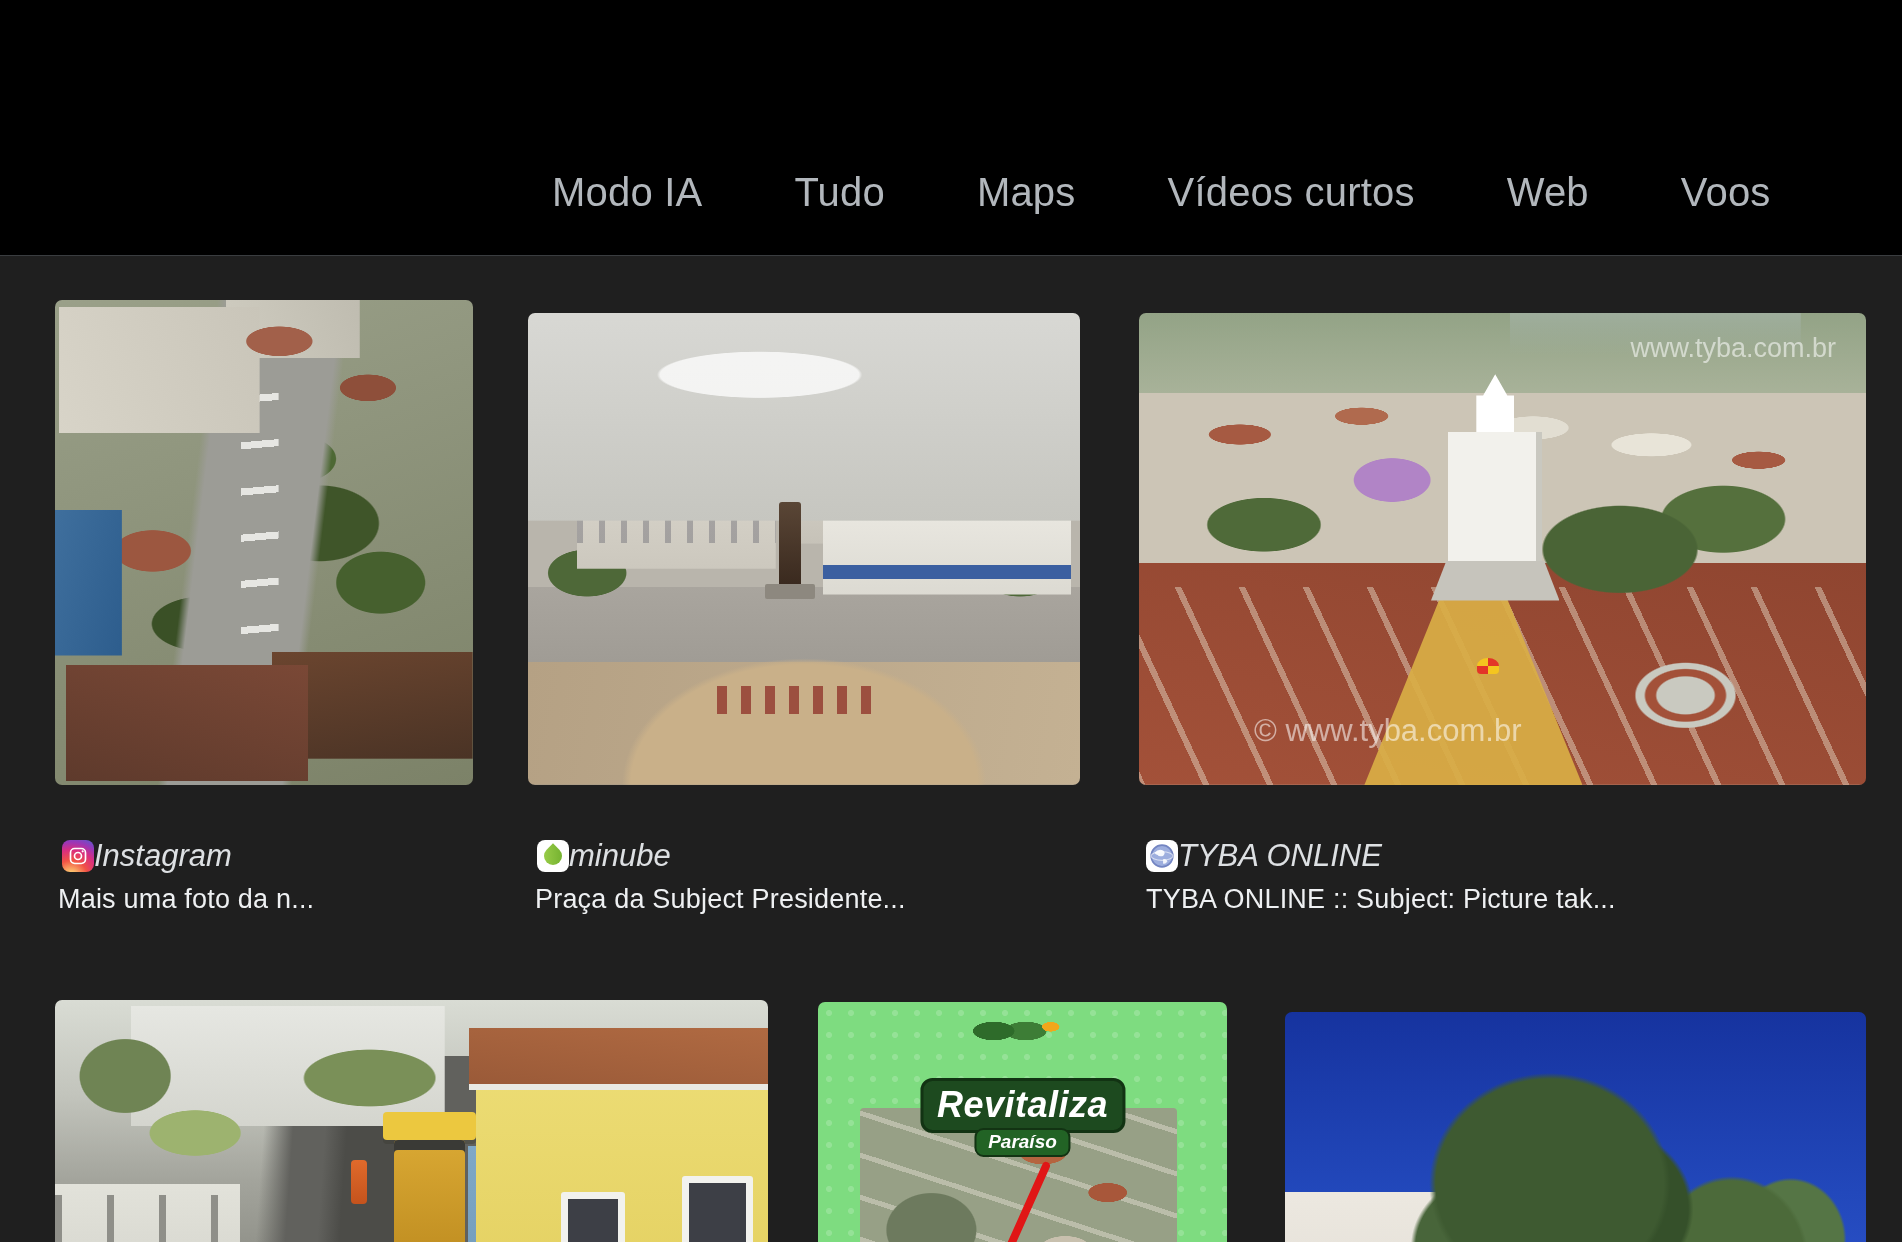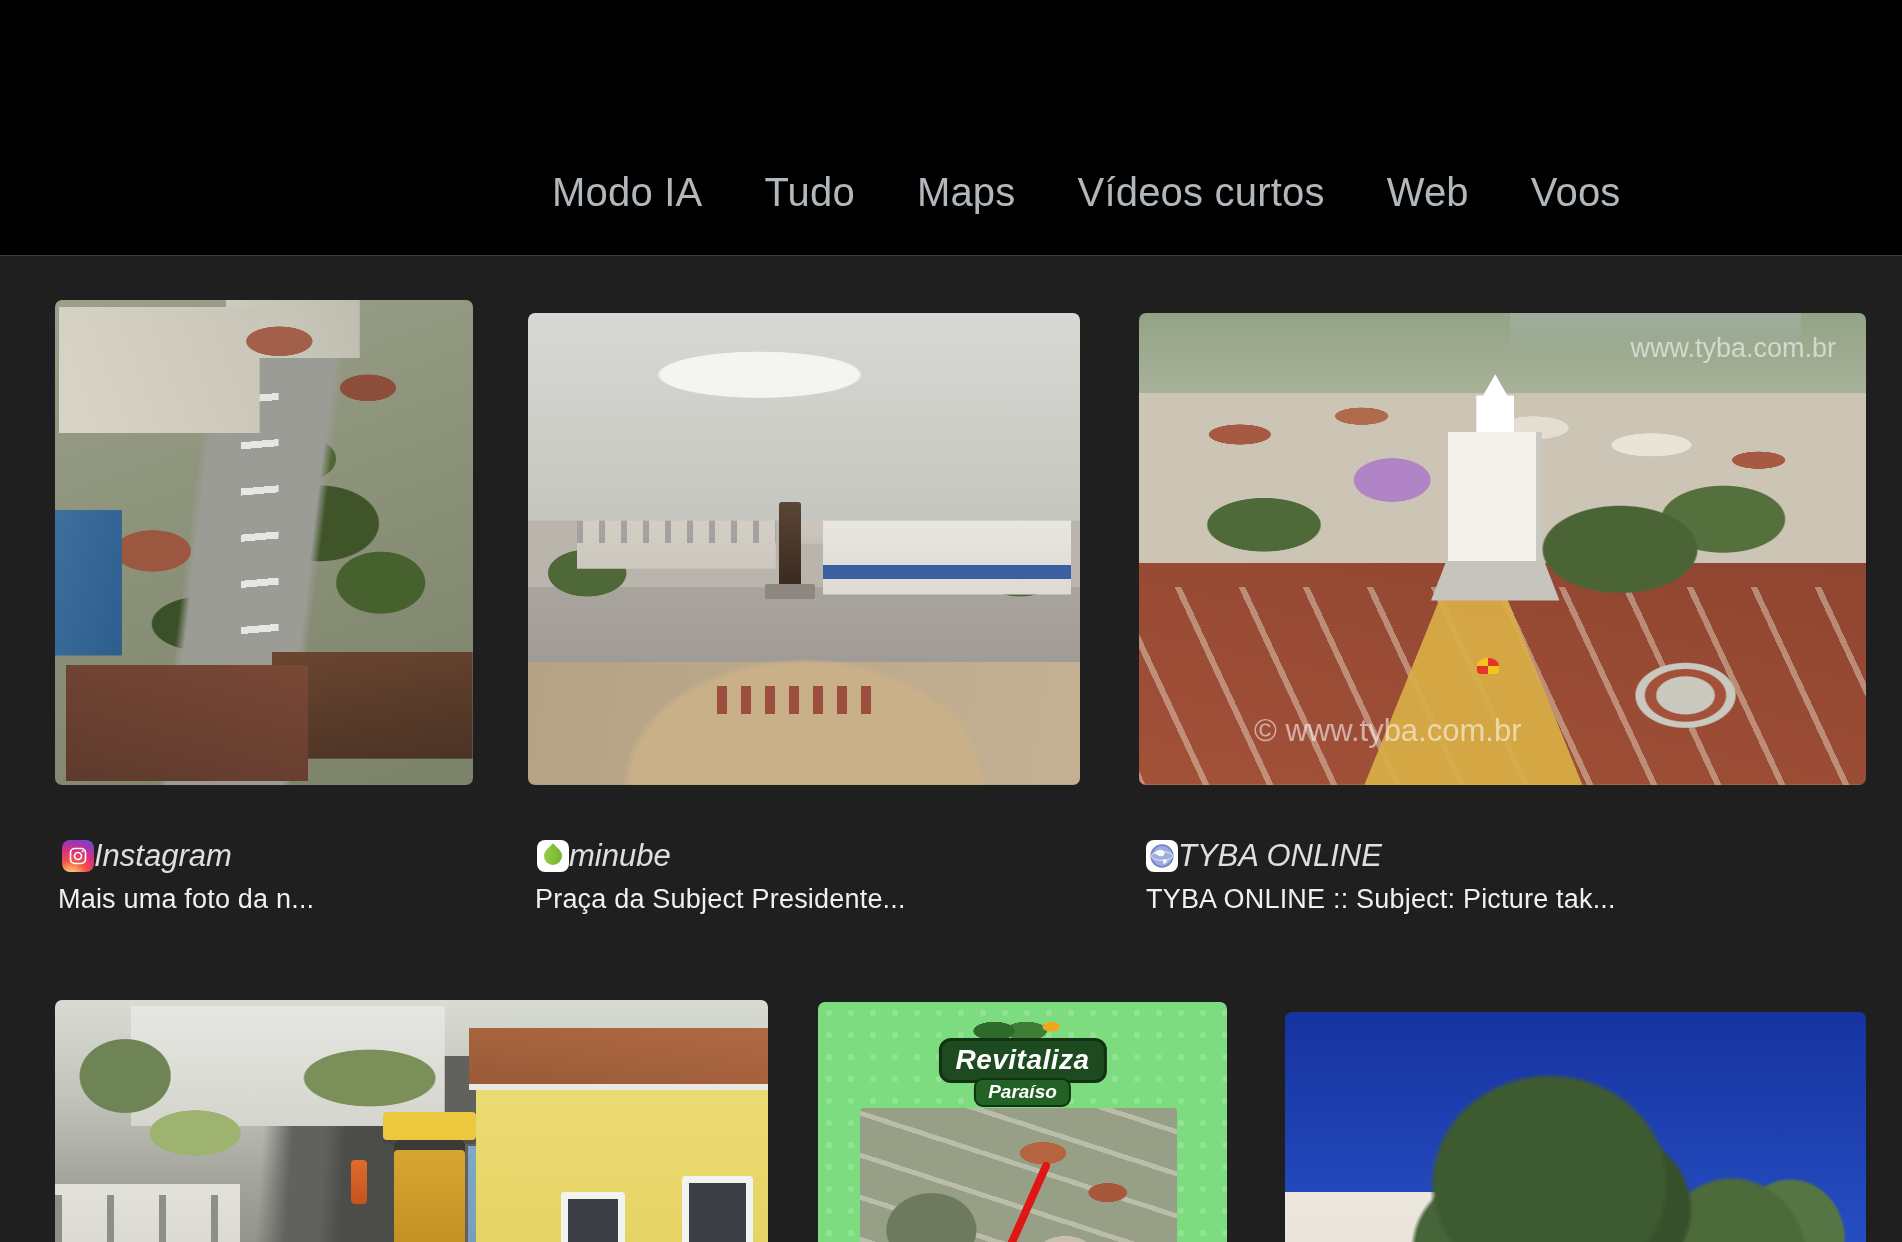--- a/index.html
+++ b/index.html
@@ -8,21 +8,21 @@
     background:#1f1f1f;
     font-family:"Liberation Sans","DejaVu Sans",sans-serif;
     -webkit-font-smoothing:antialiased;
   }
   
   .header{
     position:absolute;left:0;top:0;width:1902px;height:255px;
     background:#000;border-bottom:1px solid #3a3d40;z-index:5;
   }
   .tabs{
-    position:absolute;left:552px;top:168px;display:flex;gap:62px;align-items:flex-start;
+    position:absolute;left:552px;top:168px;display:flex;gap:92px;align-items:flex-start;
   }
   .tab{display:flex;flex-direction:column;align-items:center;cursor:pointer;}
   .tab .tlabel{
     font-size:40px;line-height:48px;color:#b2b7bc;white-space:nowrap;letter-spacing:.2px;
   }
   .tab.active .tlabel{color:#ffffff;font-weight:bold;}
   .tabline{height:6px;width:100%;margin-top:32px;border-radius:3px;background:transparent;}
   .tab.active .tabline{background:#f1f3f4;}
   
   .thumb{
@@ -166,22 +166,22 @@
     background-size:22px 22px;}
   .logo-wrap{position:absolute;left:50%;top:16px;transform:translateX(-50%);
     display:flex;flex-direction:column;align-items:center;z-index:2;}
   .logo-crest{width:130px;height:26px;margin-bottom:-6px;
     background-image:
       radial-gradient(closest-side,#f2a71b 0 60%,transparent 62%),
       radial-gradient(closest-side,#2e6b2a 0 70%,transparent 72%),
       radial-gradient(closest-side,#3d7d36 0 70%,transparent 72%);
     background-size:22% 60%, 45% 100%, 45% 100%;
     background-position:78% 10%, 10% 100%, 55% 100%;background-repeat:no-repeat;}
-  .logo-main{background:#1d4a1f;color:#fff;font-weight:bold;font-style:italic;font-size:28px;
-    padding:3px 14px 4px;border-radius:12px;border:3px solid #123313;letter-spacing:.5px;}
+  .logo-main{background:#1d4a1f;color:#fff;font-weight:bold;font-style:italic;font-size:36px;
+    padding:3px 14px 4px;border-radius:12px;border:3px solid #123313;letter-spacing:.5px;margin-top:40px;}
   .logo-sub{background:#226325;color:#fff;font-weight:bold;font-style:italic;font-size:19px;
     padding:1px 12px 2px;border-radius:9px;border:2px solid #123313;margin-top:-5px;}
   .t5-map{position:absolute;left:42px;top:106px;width:317px;height:260px;border-radius:4px;
     background-color:#97a086;
     background-image:
       radial-gradient(closest-side,#b5643f 0 60%,transparent 62%),
       radial-gradient(closest-side,#a8573a 0 60%,transparent 62%),
       radial-gradient(closest-side,#c8c0ae 0 60%,transparent 62%),
       radial-gradient(closest-side,#b5643f 0 60%,transparent 62%),
       radial-gradient(closest-side,#6d7a5e 0 70%,transparent 72%),

